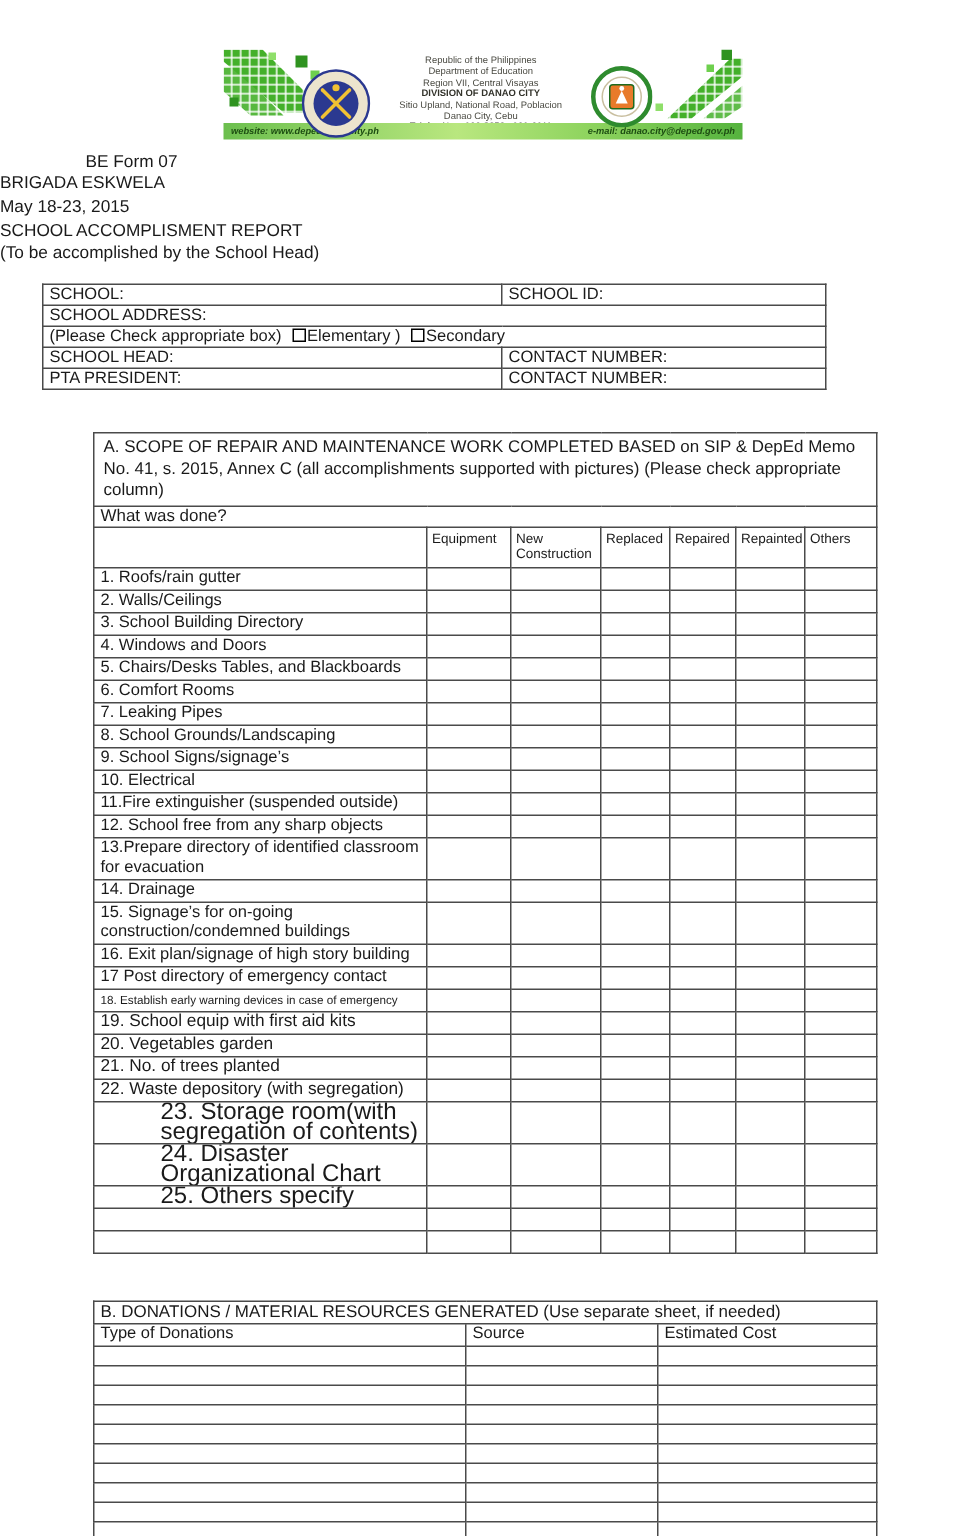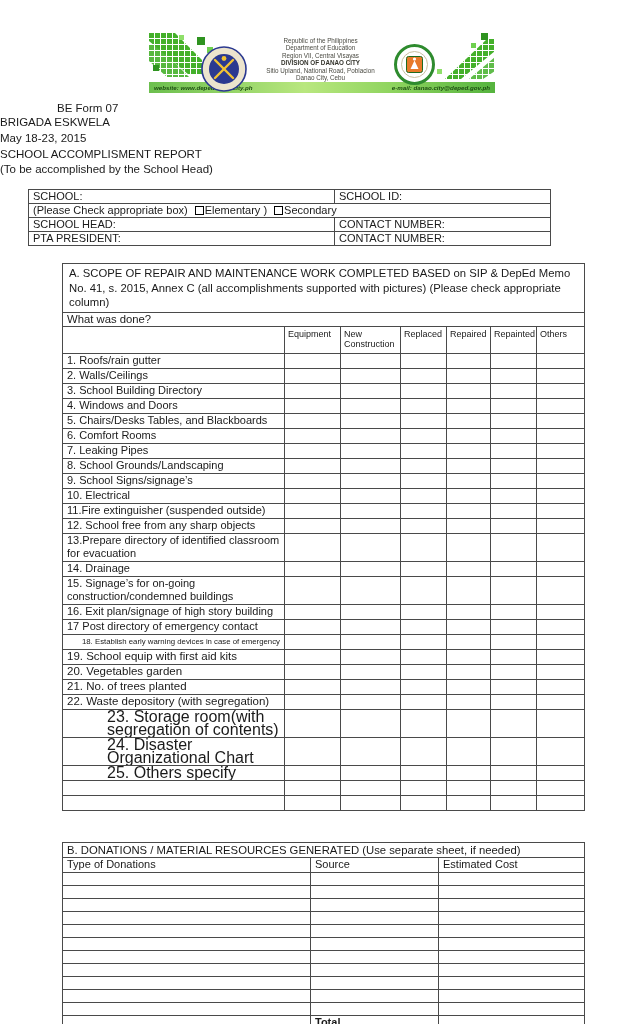--- a/index.html
+++ b/index.html
@@ -27,28 +27,28 @@
   
   table { border-collapse:collapse; width:522px; margin-left:62px; table-layout:fixed; }
   td, th { border:1px solid #4a4a4a; font-size:11px; font-weight:normal; text-align:left;
            padding:0 4px; vertical-align:middle; overflow:hidden; }
   
   .info-table { margin-top:11px;margin-left:28px; }
   .info-table td { height:14px; line-height:13px; }
   .checkbox { display:inline-block; width:9px; height:9px; border:1px solid #000;
               vertical-align:-1px; margin:0 1px 0 7px; background:#fff; }
   
-  .table-a { margin-top:17px; }
+  .table-a { margin-top:28px; }
   .a-title { font-size:11.3px; line-height:14.6px; padding:2px 6px; }
   .a-question { font-size:11.3px; height:14px; line-height:13px; }
   .a-colhead { font-size:9px; line-height:10.5px; vertical-align:top; padding:2px 3px; height:27px; }
   .a-label { height:15px; line-height:13.5px; font-size:11px; }
   .a-label.lg { font-size:11.5px; }
   .a-label.md { font-size:16px;padding-left:44px; }
-  .a-label.sm { font-size:7.8px;text-align:right; }
+  .a-label.sm { font-size:7.8px; }
   .check-cell { height:15px; }
   
   .table-b { margin-top:31px; }
   .b-title { font-size:11.3px; height:15px; line-height:14px; }
   .b-colhead { font-size:11px; height:15px; line-height:13px; }
   .b-cell { height:13px; }
   .b-total { font-weight:600; }
 </style>
 </head>
 <body>
@@ -134,20 +134,23 @@
   <colgroup>
       <col style="width:306px">
       <col style="width:216px">
     </colgroup>
   <tbody>
       <tr>
     <td>SCHOOL:</td>
     <td>SCHOOL ID:</td>
   </tr>
   <tr>
+    <td colspan="2">SCHOOL ADDRESS:</td>
+  </tr>
+  <tr>
     <td colspan="2">
       <span>(Please Check appropriate box)</span><span class="checkbox"></span><span>Elementary )</span><span class="checkbox"></span><span>Secondary</span>
     </td>
   </tr>
   <tr>
     <td>SCHOOL HEAD:</td>
     <td>CONTACT NUMBER:</td>
   </tr>
   <tr>
     <td>PTA PRESIDENT:</td>

